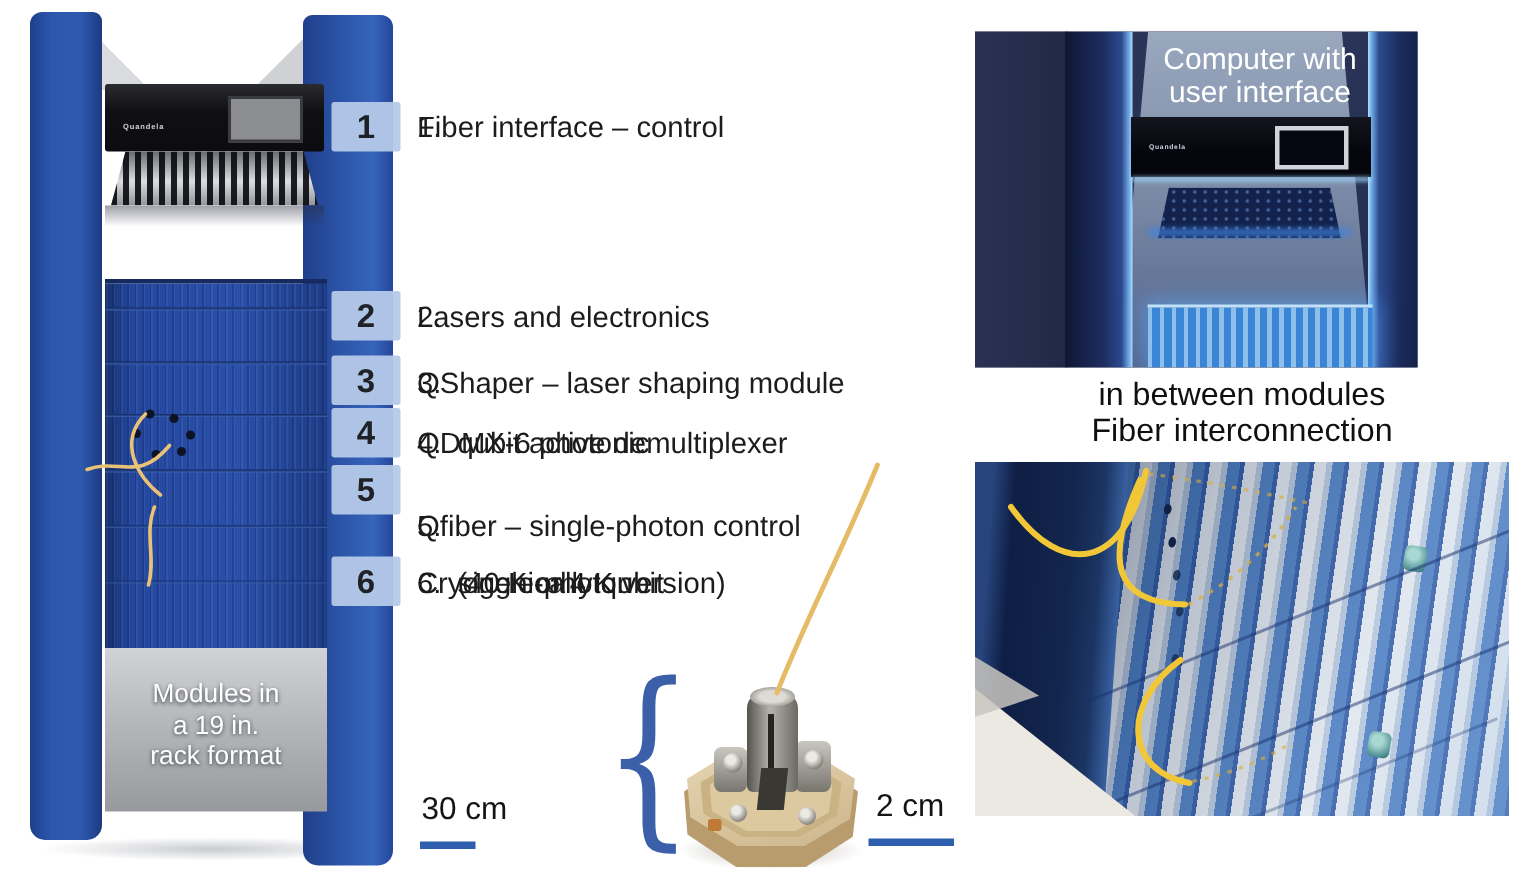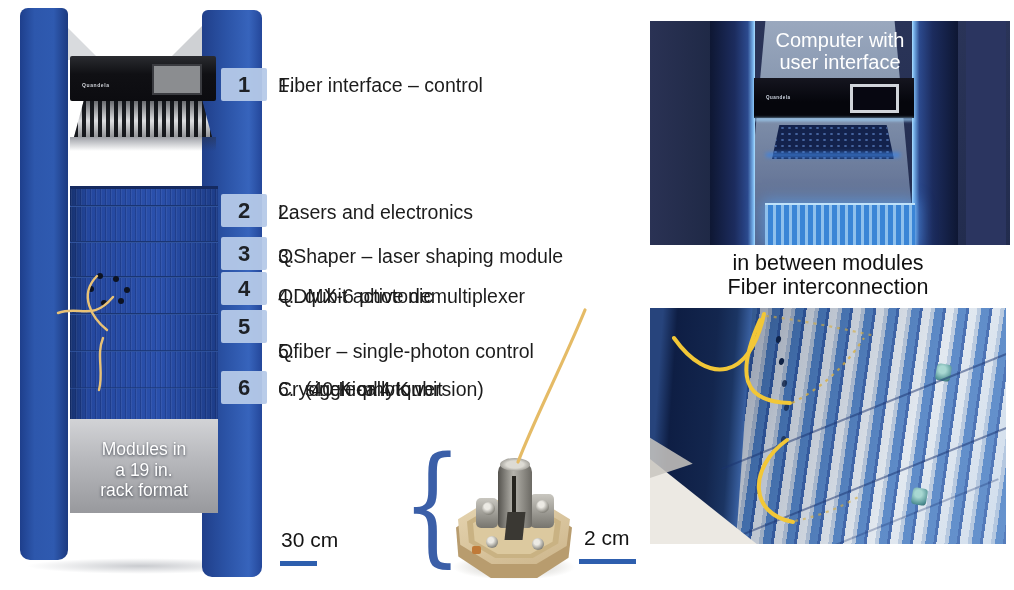--- a/index.html
+++ b/index.html
@@ -25,21 +25,21 @@
     background:repeating-linear-gradient(90deg,#1b1d22 0 4px,#dcdde0 4px 8px);}
   .vent-shade{left:74px;top:101px;width:138px;height:36px;
     clip-path:polygon(7% 0,93% 0,100% 100%,0 100%);
     background:linear-gradient(180deg,rgba(10,12,18,.55),rgba(10,12,18,0) 55%,rgba(10,12,18,.35));}
   .vent-shadow{left:70px;top:137px;width:146px;height:14px;
     background:linear-gradient(180deg,rgba(40,45,60,.45),rgba(40,45,60,0));}
   .module-stack{left:70px;top:186px;width:148px;height:247px;border-top:3px solid #152a60;
     background-image:repeating-linear-gradient(90deg,rgba(10,20,60,.22) 0 1px,rgba(255,255,255,.06) 1px 2px,rgba(0,0,0,0) 2px 5px),
       linear-gradient(90deg,#16316e 0,#24479e 12%,#2a50ac 60%,#1d3c87 100%);}
   .mline{left:0;width:100%;height:2px;background:linear-gradient(180deg,#10265c,#3a62b4);}
-  .silver-base{left:70px;top:419px;width:148px;height:94px;
+  .silver-base{left:70px;top:432px;width:148px;height:109px;
     background:linear-gradient(180deg,#d2d3d6 0,#b9babe 40%,#98999d 100%);}
   .rack-caption{left:0;top:20px;width:100%;text-align:center;font-size:17.5px;line-height:20.5px;
     color:#fff;font-weight:500;text-shadow:0 1px 3px rgba(50,55,65,.95);}
   .floor-shadow{left:26px;top:558px;width:230px;height:16px;border-radius:50%;
     background:radial-gradient(ellipse,rgba(120,125,135,.4),rgba(120,125,135,0) 70%);}
   .tag{left:221px;width:46px;height:33px;background:rgba(181,201,232,.95);border-radius:2px;
     color:#1e2126;font-size:22px;font-weight:600;display:flex;align-items:center;justify-content:center;}
   .tag1{top:68px;} .tag2{top:194px;} .tag3{top:237px;} .tag4{top:272px;} .tag5{top:310px;} .tag6{top:371px;}
   .rack-svg{left:55px;top:265px;}
 
@@ -74,21 +74,21 @@
     background:radial-gradient(#dddbd4 40%,#6e6c66);}
   .slot{left:64px;top:24px;width:4px;height:46px;background:#26241f;}
   .bracket{left:58px;top:60px;width:18px;height:28px;background:#3a3833;transform:skewX(-6deg);}
   .screw{border-radius:50%;background:radial-gradient(circle at 40% 35%,#eceae4 25%,#8a8880 70%,#55534e);}
   .sc1{left:34px;top:50px;width:13px;height:13px;} .sc2{left:88px;top:48px;width:13px;height:13px;}
   .sc3{left:38px;top:84px;width:12px;height:12px;} .sc4{left:84px;top:86px;width:12px;height:12px;}
   .copper{left:24px;top:94px;width:9px;height:8px;background:#c07a38;border-radius:2px;}
   .overlay-svg{left:0;top:0;pointer-events:none;}
 
   
-  .photo-top{left:650px;top:21px;width:360px;height:224px;overflow:hidden;
+  .photo-top{left:650px;top:21px;width:295px;height:224px;overflow:hidden;
     background:linear-gradient(180deg,#2a3458,#222c4e);}
   .pt-col-l{left:0;top:0;width:62px;height:224px;background:linear-gradient(90deg,#2a3254,#1f2946);}
   .pt-col-r{left:316px;top:0;width:40px;height:224px;background:#2b3560;}
   .pt-backdrop{left:95px;top:0;width:170px;height:224px;clip-path:polygon(12% 0,88% 0,100% 100%,0 100%);
     background:linear-gradient(180deg,#9aa8be 0%,#8494ad 35%,#69799a 70%,#54648a 100%);}
   .pt-pillar-l{left:60px;top:0;width:45px;height:224px;
     background:linear-gradient(90deg,#0e1733,#1c2c5e 55%,#2c4a8e 84%,#79b4ec 96%,#aee0ff);}
   .pt-pillar-r{left:262px;top:0;width:46px;height:224px;
     background:linear-gradient(270deg,#0e1733,#1c2c5e 55%,#2c4a8e 84%,#79b4ec 96%,#aee0ff);}
   .pt-server{left:104px;top:57px;width:160px;height:40px;

